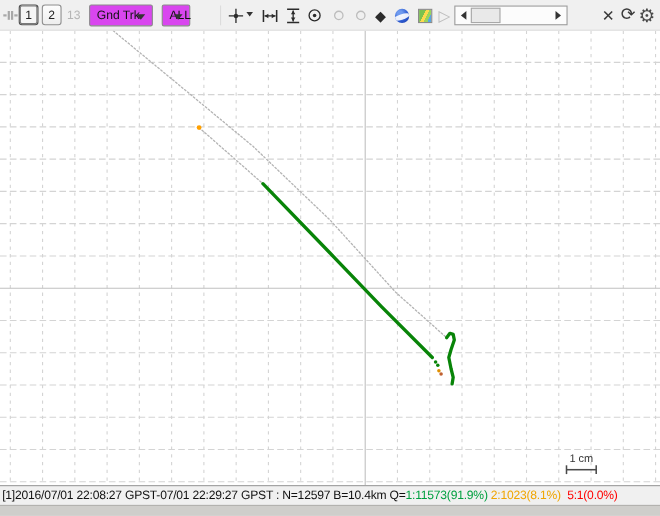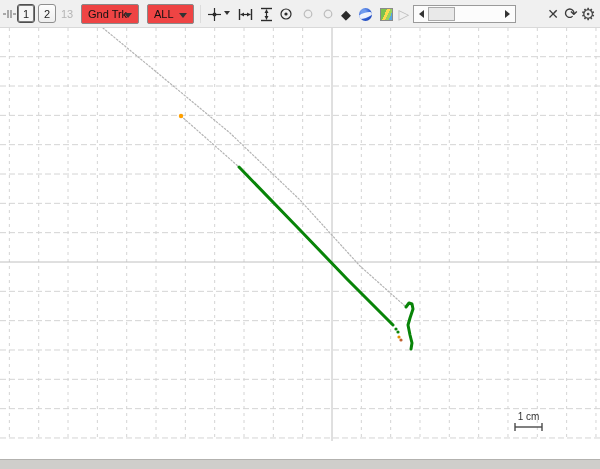--- a/index.html
+++ b/index.html
@@ -11,21 +11,21 @@
   #toolbar { position:absolute; left:0; top:0; width:600px; height:28px; background:#f0f0f0; border-bottom:1px solid #d9d9d9; }
   .tb-abs { position:absolute; }
   #gripper { left:3px; top:10px; width:11px; height:8px; }
   #gripper .gbar { position:absolute; top:0; width:2px; height:8px; background:#a8a8a8; }
   #gripper .gdash { position:absolute; top:3px; width:3px; height:2px; background:#a8a8a8; }
   .tb-btn { top:4px; width:18px; height:19px; border:1px solid #8f8f8f; border-radius:3px;
             background:linear-gradient(#fdfdfd,#eeeeee); font-size:11px; color:#222;
             display:flex; align-items:center; justify-content:center; cursor:default; }
   .tb-btn.checked { border:1px solid #4f4f4f; box-shadow:inset 0 0 0 1px #7a7a7a; background:#f5f5f5; }
   .tb-lbl-disabled { top:8px; font-size:11px; color:#b4b4b4; }
-  .combo { top:4px; height:20px; border:1px solid #8a8a8a; border-radius:2px; background:#ef4444;
+  .combo { top:4px; height:20px; border:1px solid #8a8a8a; border-radius:2px; background:#d946ef;
            font-size:11px; color:#111; display:flex; align-items:center; padding-left:6px; }
   .combo .carrow { position:absolute; right:6px; top:8px; width:0; height:0;
                    border-left:4px solid transparent; border-right:4px solid transparent; border-top:5px solid #333; }
   .vsep { top:5px; width:1px; height:18px; background:#dcdcdc; }
   .icon16 { top:6px; width:16px; height:16px; display:flex; align-items:center; justify-content:center; }
   .ddtri { top:11px; width:0; height:0; border-left:3.5px solid transparent; border-right:3.5px solid transparent; border-top:4.5px solid #333; }
   .glyph { font-size:14px; color:#2b2b2b; line-height:1; }
   .glyph.disabled { color:#bdbdbd; }
   #ge-icon-inner { width:13px; height:13px; border-radius:50%;
      background:radial-gradient(circle at 35% 32%, #6f9bef 0 18%, #2a58cf 60%, #1b3a9e 100%); position:relative; overflow:hidden; }
@@ -65,21 +65,21 @@
     </div>
 
     <div class="tb-abs tb-btn checked" style="left:17px">1</div>
     <div class="tb-abs tb-btn" style="left:38px">2</div>
     <div class="tb-abs tb-lbl-disabled" style="left:61px">13</div>
 
     <div class="tb-abs combo" style="left:81px; width:58px">
       <span>Gnd Trk</span>
       <span class="carrow"></span>
     </div>
-    <div class="tb-abs combo" style="left:147px; width:47px">
+    <div class="tb-abs combo" style="left:147px; width:26px">
       <span>ALL</span>
       <span class="carrow"></span>
     </div>
 
     <div class="tb-abs vsep" style="left:200px"></div>
 
     <div class="tb-abs icon16" style="left:206px">
       <svg width="15" height="15" viewBox="0 0 15 15">
         <line x1="7.5" y1="1" x2="7.5" y2="14" stroke="#2b2b2b" stroke-width="1.2"></line>
         <line x1="1" y1="7.5" x2="14" y2="7.5" stroke="#2b2b2b" stroke-width="1.2"></line>
@@ -205,15 +205,16 @@
         <circle cx="398" cy="304" r="1.6" fill="#088408"></circle>
         <circle cx="399" cy="309" r="1.6" fill="#e09000"></circle>
         <circle cx="401" cy="312" r="1.6" fill="#c06030"></circle>
         <line x1="515" y1="399" x2="542" y2="399" stroke="#4a4a4a" stroke-width="1.4"></line>
         <line x1="515" y1="395" x2="515" y2="403" stroke="#4a4a4a" stroke-width="1.4"></line>
         <line x1="542" y1="395" x2="542" y2="403" stroke="#4a4a4a" stroke-width="1.4"></line>
         <text x="528.5" y="392" text-anchor="middle" fill="#333333" font-size="10px" font-family="&quot;Liberation Sans&quot;, sans-serif">1 cm</text>
       </svg>
   </div>
 
+  <div id="statusbar"><span>[1]2016/07/01 22:08:27 GPST-07/01 22:29:27 GPST : N=12597 B=10.4km Q=</span><span style="color: rgb(0, 160, 64);">1:11573(91.9%)</span><span> </span><span style="color: rgb(240, 165, 0);">2:1023(8.1%)</span><span>&nbsp; </span><span style="color: rgb(255, 0, 0);">5:1(0.0%)</span></div>
 
   <div id="bottom-strip"></div>
 </div>
 
 </body></html>

